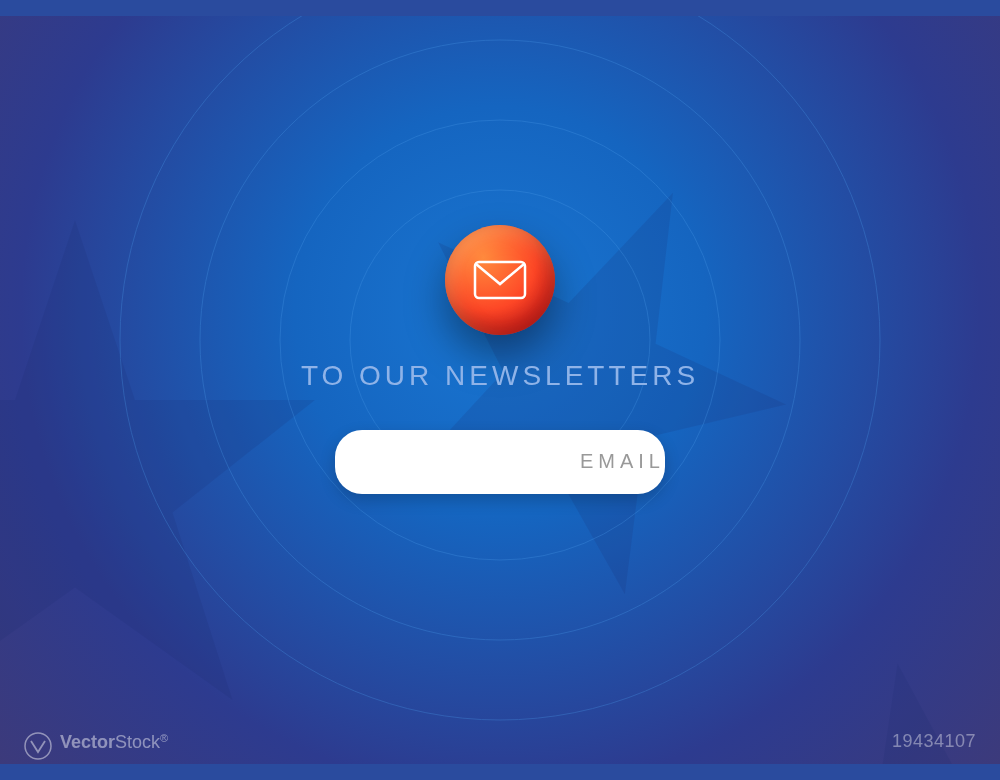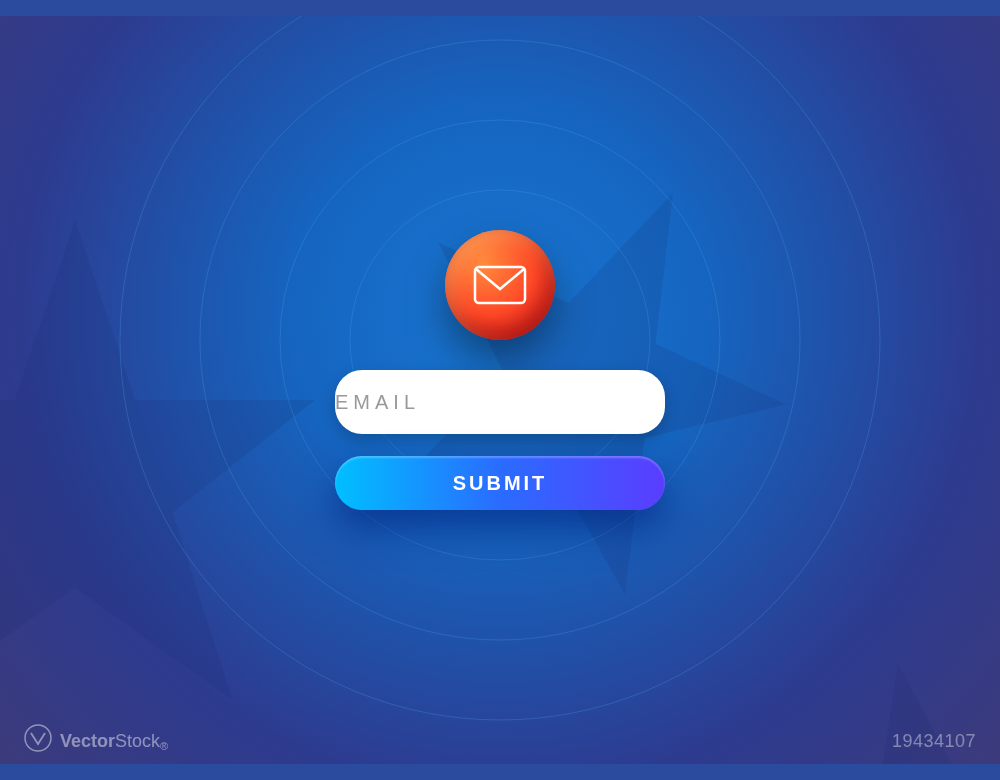--- a/index.html
+++ b/index.html
@@ -103,21 +103,21 @@
     .email-input {
       width: 330px;
       height: 64px;
       border-radius: 27px;
       border: none;
       outline: none;
       background: #ffffff;
       font-size: 20px;
       font-weight: 300;
       letter-spacing: 5px;
-      text-align: left;
+      text-align: right;
       color: #555;
       margin-bottom: 22px;
       box-shadow: 0 6px 16px rgba(0, 0, 0, 0.2);
     }
     
     .email-input::placeholder {
       color: #999;
       letter-spacing: 5px;
     }
     
@@ -131,25 +131,25 @@
       background: linear-gradient(90deg, #00bfff 0%, #2a6cff 50%, #5a3dff 100%);
       color: #ffffff;
       font-size: 20px;
       font-weight: 700;
       letter-spacing: 3px;
       box-shadow: 0 18px 36px rgba(0, 30, 120, 0.6), inset 0 2px 2px rgba(255,255,255,0.25);
     }
     
     .watermark {
       position: absolute;
-      bottom: 28px;
+      bottom: 20px;
       left: 24px;
       z-index: 5;
       display: flex;
-      align-items: flex-end;
+      align-items: flex-start;
       color: rgba(255, 255, 255, 0.45);
       font-size: 18px;
     }
     
     .watermark .wm-icon {
       width: 28px;
       height: 28px;
       margin-right: 8px;
       opacity: 0.45;
     }
@@ -196,24 +196,24 @@
 
 <div class="content">
 
   <div class="icon-circle">
     <svg viewBox="0 0 54 40">
       <rect x="2" y="2" width="50" height="36" rx="4" fill="none" stroke="#ffffff" stroke-width="2.5"></rect>
       <polyline points="3,4 27,24 51,4" fill="none" stroke="#ffffff" stroke-width="2.5"></polyline>
     </svg>
   </div>
 
+  <p class="subtitle">TO OUR NEWSLETTERS</p>
 
   <input type="text" class="email-input" placeholder="EMAIL" style="">
 
-  <button class="submit-button">SUBMIT</button>
 </div>
 
 <div class="watermark">
   <svg class="wm-icon" viewBox="0 0 28 28">
     <circle cx="14" cy="14" r="13" fill="none" stroke="white" stroke-width="1.5"></circle>
     <path d="M7,9 L14,20 L21,9" fill="none" stroke="white" stroke-width="1.8"></path>
   </svg>
   <span><strong>Vector</strong></span>
     <span class="light">Stock</span>
     <span style="font-size:11px; vertical-align:super;">®</span>

